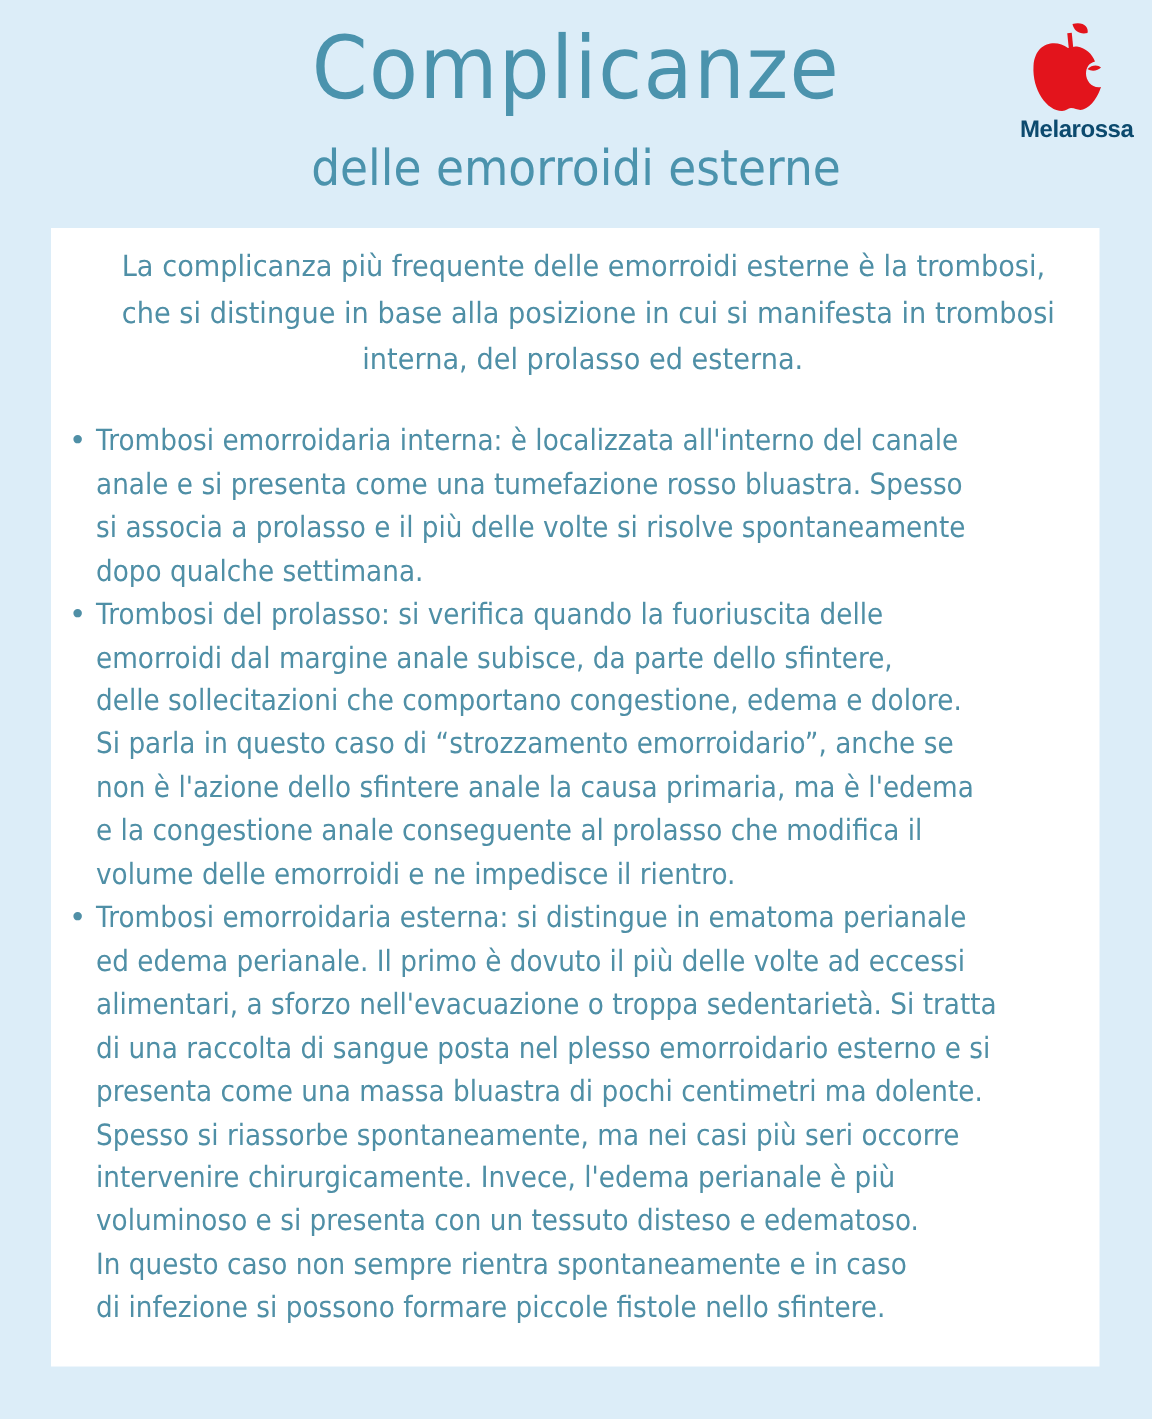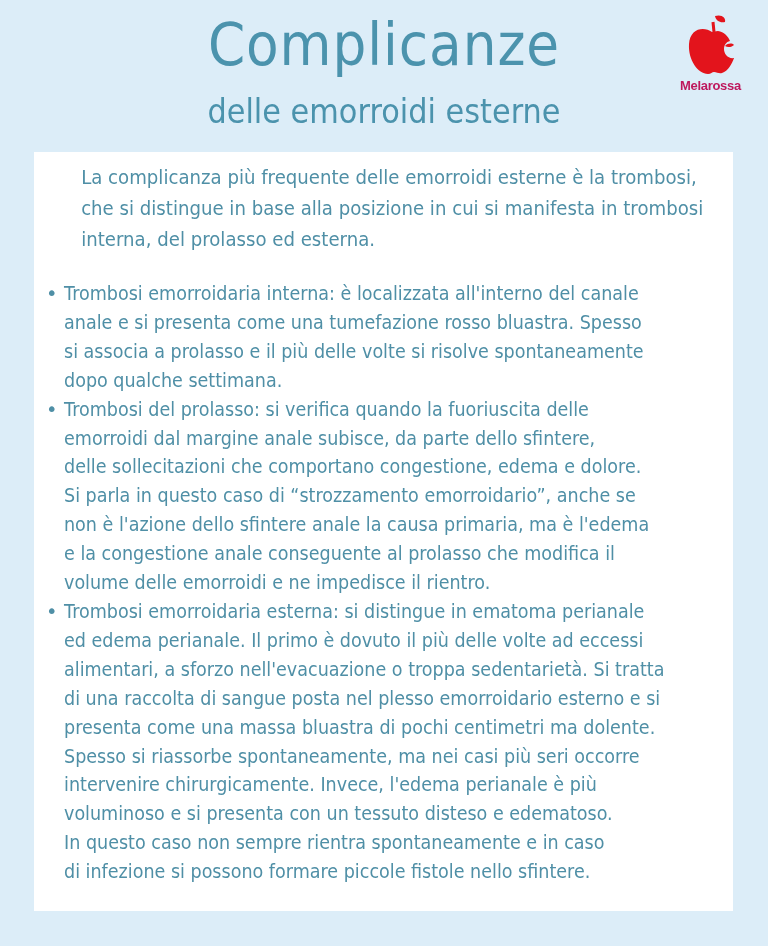--- a/index.html
+++ b/index.html
@@ -29,33 +29,34 @@
       line-height: 48px;
       font-family: "DejaVu Sans", sans-serif;
       transform: scaleX(0.92);
     }
     .logo {
       position: absolute; left: 680px; top: 12px; width: 64px; height: 84px;
     }
     .logo svg { display: block; margin: 0 auto; }
     .logo-text {
       position: absolute; left: 0; right: 0; top: 66px;
-      text-align: left;
-      color: #be185d;
-      font-size: 13px;
+      text-align: center;
+      color: #0c4a6e;
+      font-size: 16px;
       font-weight: bold;
       font-family: "Liberation Sans", sans-serif;
       letter-spacing: -0.3px;
     }
     .card {
       position: absolute; left: 34px; top: 152px; width: 699px; height: 759px;
       background: #ffffff;
     }
     .intro {
       position: absolute; left: 0; right: 0; top: 10px;
+      text-align: center;
       color: #4f8fa6;
       font-size: 19.5px;
       line-height: 31px;
       padding: 0 14px 0 24px;
       font-family: "DejaVu Sans", sans-serif;
     }
     .intro div { white-space: nowrap; transform: scaleX(0.93); }
     .bullets {
       position: absolute; left: 0; top: 128px; width: 699px;
       color: #4f8fa6;

